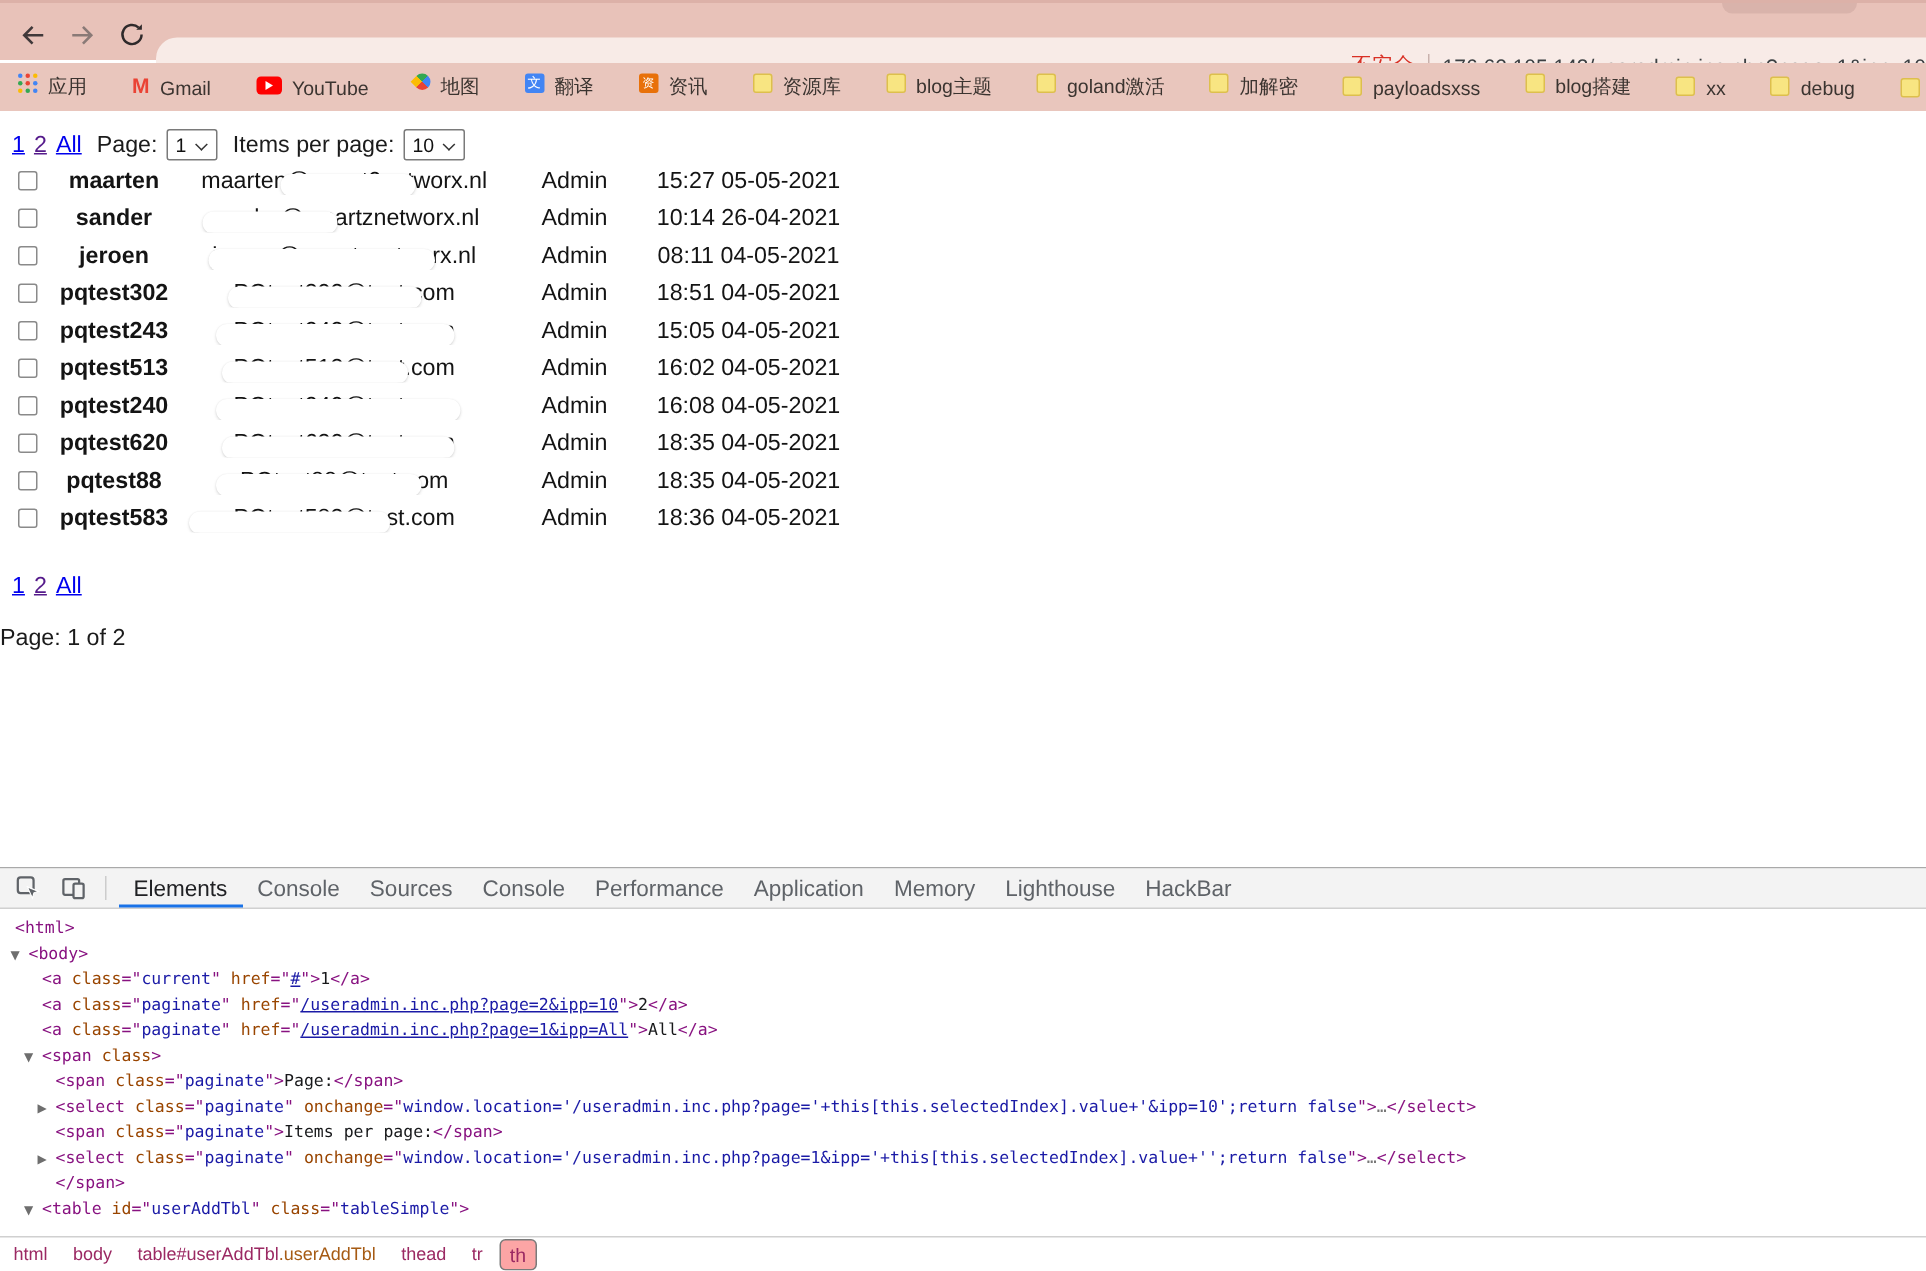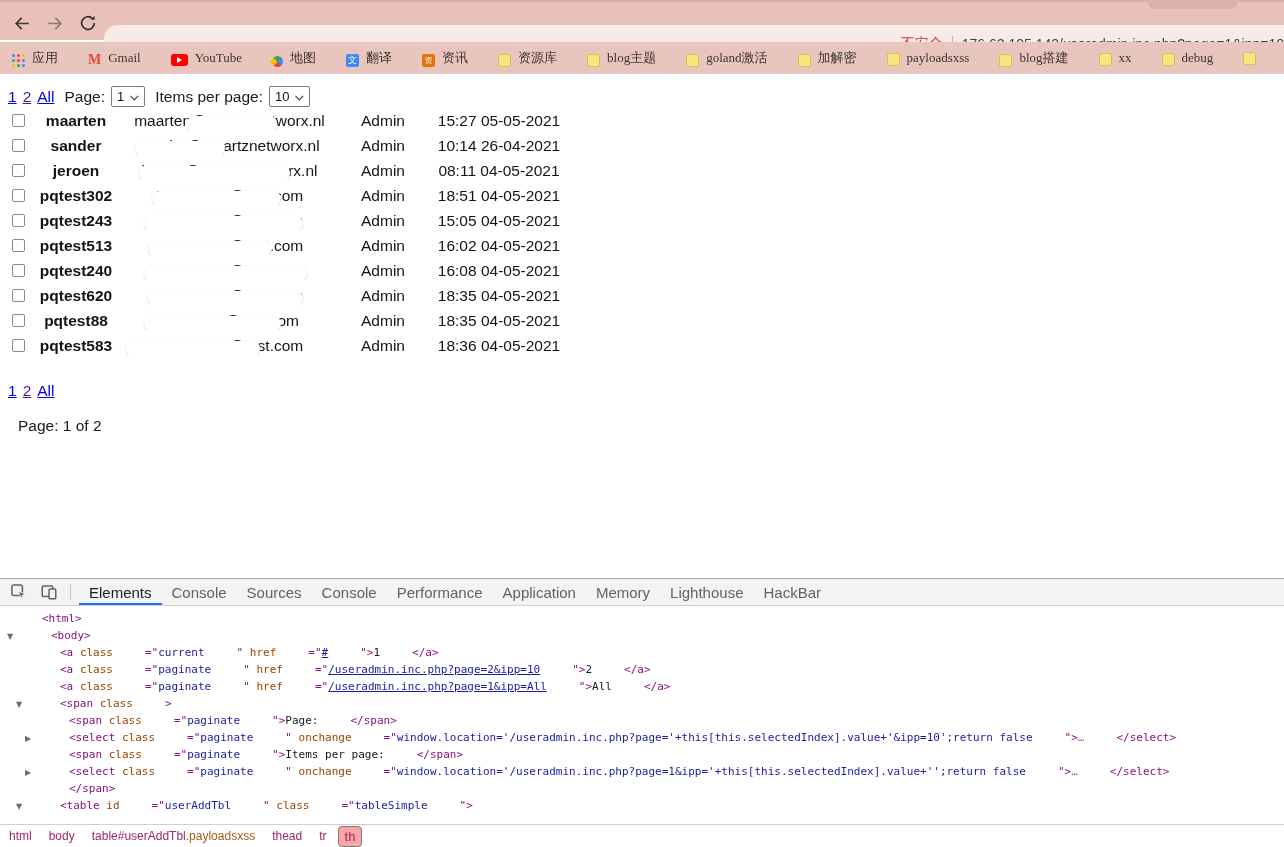--- a/index.html
+++ b/index.html
@@ -16,21 +16,21 @@
   .warn-tri { position:relative; width:15px; height:13px; margin-right:5px; }
   .warn-tri .tri { width:0; height:0; border-left:7px solid transparent; border-right:7px solid transparent; border-bottom:12px solid #d93025; }
   .warn-tri .bang { position:absolute; left:5.5px; top:3px; color:#f8ebe7; font-size:8px; font-weight:bold; }
   .notsecure { color:#d93025; font-size:14px; margin-right:9px; }
   .omnisep { width:1px; height:16px; background:#c9b2ad; margin-right:9px; }
   .urlwrap { position:relative; display:inline-block; font-size:14px; color:#3c4043; white-space:nowrap; }
   .url-scribble { position:absolute; left:-2px; top:7px; width:108px; height:11px; background:#f0d4ce; border-radius:6px; }
 
   
   .bookmarks { position:absolute; top:42px; left:0; width:1284px; height:32px; background:#e9c6bd; display:flex; align-items:center; padding-left:12px; gap:30px; overflow:hidden; }
-  .bm-item { display:flex; align-items:flex-end; gap:7px; font-size:13px; color:#3b3430; white-space:nowrap; flex:none;font-family:Liberation Serif, serif; }
+  .bm-item { display:flex; align-items:flex-start; gap:7px; font-size:13px; color:#3b3430; white-space:nowrap; flex:none; }
   .ic { flex:none; display:inline-block; }
   .ic-apps-grid { width:13px; height:13px; display:grid; grid-template-columns:repeat(3,3px); grid-template-rows:repeat(3,3px); gap:2px; }
   .ic-apps-grid i { background:#7b8086; border-radius:50%; }
   .ic-apps-grid i:nth-child(1){background:#4285f4}.ic-apps-grid i:nth-child(2){background:#ea4335}
   .ic-apps-grid i:nth-child(3){background:#fbbc04}.ic-apps-grid i:nth-child(4){background:#34a853}
   .ic-apps-grid i:nth-child(5){background:#ea4335}.ic-apps-grid i:nth-child(6){background:#4285f4}
   .ic-apps-grid i:nth-child(7){background:#fbbc04}.ic-apps-grid i:nth-child(8){background:#34a853}
   .ic-apps-grid i:nth-child(9){background:#4285f4}
   .ic-gmail { color:#ea4335; font-weight:bold; font-size:14px; line-height:13px; }
   .ic-youtube { width:17px; height:12px; background:#f00; border-radius:3px; position:relative; }
@@ -53,35 +53,35 @@
 
   .utable { position:absolute; top:34px; left:6px; }
   .trow { display:grid; grid-template-columns:24px 92px 215px 92px 140px; align-items:center; height:25px; font-size:15.5px; color:#141414; }
   .trow.head { font-weight:bold; }
   .tc { text-align:center; }
   .cb { width:13px; height:13px; border:1px solid #8a8a8a; border-radius:2px; background:#fff; margin:0 auto; }
   .cb.light { border-color:#c6c6c6; background:#f2f2f2; }
   .uname { font-weight:bold; text-align:center; }
   .email-cell { position:relative; text-align:center; white-space:nowrap; overflow:hidden; }
   .scribble { position:absolute; top:4px; height:15px; background:#fff; border-radius:8px; box-shadow:0 1px 2px rgba(90,90,90,.22), 0 0 1px rgba(0,0,0,.08); }
-  .status { position:absolute; left:18px; top:343px; font-size:15.5px; color:#1b1b1b; }
+  .status { position:absolute; left:0; top:343px; font-size:15.5px; color:#1b1b1b; }
 
   
   .devtools { position:absolute; top:578px; left:0; width:1284px; height:269px; background:#fff; border-top:1px solid #a9a9a9; }
   .dt-tabbar { height:27px; background:#f3f3f3; border-bottom:1px solid #d0d0d0; display:flex; align-items:stretch; }
   .dt-icons { display:flex; align-items:center; padding:0 4px 0 6px; gap:4px; }
   .dt-iconbtn { width:26px; height:22px; display:flex; align-items:center; justify-content:center; }
   .dt-sep { width:1px; height:16px; background:#ccc; align-self:center; margin:0 4px; }
   .dt-tab { padding:0 10px; font-size:15px; color:#5f6368; display:flex; align-items:center; cursor:default; }
   .dt-tab.active { color:#202124; box-shadow:inset 0 -2px 0 #1a73e8; }
   .dt-code { position:absolute; top:28px; left:0; right:0; height:218px; overflow:hidden; padding-top:3px;
              font-family:"DejaVu Sans Mono","Liberation Mono",monospace; font-size:11px; line-height:17px; }
   .cl { position:relative; white-space:pre; }
   .cl .arrow { position:absolute; top:1px; font-size:8px; color:#6e6e6e; font-family:"DejaVu Sans",sans-serif; }
-  .sg { color:#881280;margin-left:32px; } .sa { color:#994500; } .sv { color:#1a1aa6; }
+  .sg { color:#881280; } .sa { color:#994500; } .sv { color:#1a1aa6; }
   .su { color:#1a1aa6; text-decoration:underline; } .st { color:#17181a; } .se { color:#787878; }
   .dt-crumbs { position:absolute; bottom:0; left:0; right:0; height:23px; background:#fff; border-top:1px solid #d0d0d0; display:flex; align-items:center; padding-left:9px; gap:17px; font-size:12px; }
   .crumb { white-space:nowrap; }
   .crumb .ct { color:#9b2963; } .crumb .cc { color:#a65b14; }
   .crumb.sel { background:#fca5a5; border-radius:4px; padding:2px 6px; margin:0 -6px; }
 </style>
 </head>
 <body>
 
 <div class="toolbar">
@@ -324,20 +324,20 @@
       <div class="cl" style="padding-left: 37px;"><span class="sg">&lt;span </span><span class="sa">class</span><span class="sg">="</span><span class="sv">paginate</span><span class="sg">"&gt;</span><span class="st">Page:</span><span class="sg">&lt;/span&gt;</span></div>
       <div class="cl" style="padding-left: 37px;"><span class="arrow" style="left: 25px;">▶</span><span class="sg">&lt;select </span><span class="sa">class</span><span class="sg">="</span><span class="sv">paginate</span><span class="sg">" </span><span class="sa">onchange</span><span class="sg">="</span><span class="sv">window.location='/useradmin.inc.php?page='+this[this.selectedIndex].value+'&amp;ipp=10';return false</span><span class="sg">"&gt;</span><span class="se">…</span><span class="sg">&lt;/select&gt;</span></div>
       <div class="cl" style="padding-left: 37px;"><span class="sg">&lt;span </span><span class="sa">class</span><span class="sg">="</span><span class="sv">paginate</span><span class="sg">"&gt;</span><span class="st">Items per page:</span><span class="sg">&lt;/span&gt;</span></div>
       <div class="cl" style="padding-left: 37px;"><span class="arrow" style="left: 25px;">▶</span><span class="sg">&lt;select </span><span class="sa">class</span><span class="sg">="</span><span class="sv">paginate</span><span class="sg">" </span><span class="sa">onchange</span><span class="sg">="</span><span class="sv">window.location='/useradmin.inc.php?page=1&amp;ipp='+this[this.selectedIndex].value+'';return false</span><span class="sg">"&gt;</span><span class="se">…</span><span class="sg">&lt;/select&gt;</span></div>
       <div class="cl" style="padding-left: 37px;"><span class="sg">&lt;/span&gt;</span></div>
       <div class="cl" style="padding-left: 28px;"><span class="arrow" style="left: 16px;">▼</span><span class="sg">&lt;table </span><span class="sa">id</span><span class="sg">="</span><span class="sv">userAddTbl</span><span class="sg">" </span><span class="sa">class</span><span class="sg">="</span><span class="sv">tableSimple</span><span class="sg">"&gt;</span></div>
     </div>
   <div class="dt-crumbs" id="dtCrumbs">
       <span class="crumb"><span class="ct">html</span></span>
       <span class="crumb"><span class="ct">body</span></span>
-      <span class="crumb"><span class="ct">table#userAddTbl</span><span class="cc">.payloadsxss</span></span>
+      <span class="crumb"><span class="ct">table#userAddTbl</span><span class="cc">.userAddTbl</span></span>
       <span class="crumb"><span class="ct">thead</span></span>
       <span class="crumb"><span class="ct">tr</span></span>
       <span class="crumb sel">
         <span class="ct">th</span>
       </span>
     </div>
 </div>
 
 </body></html>

